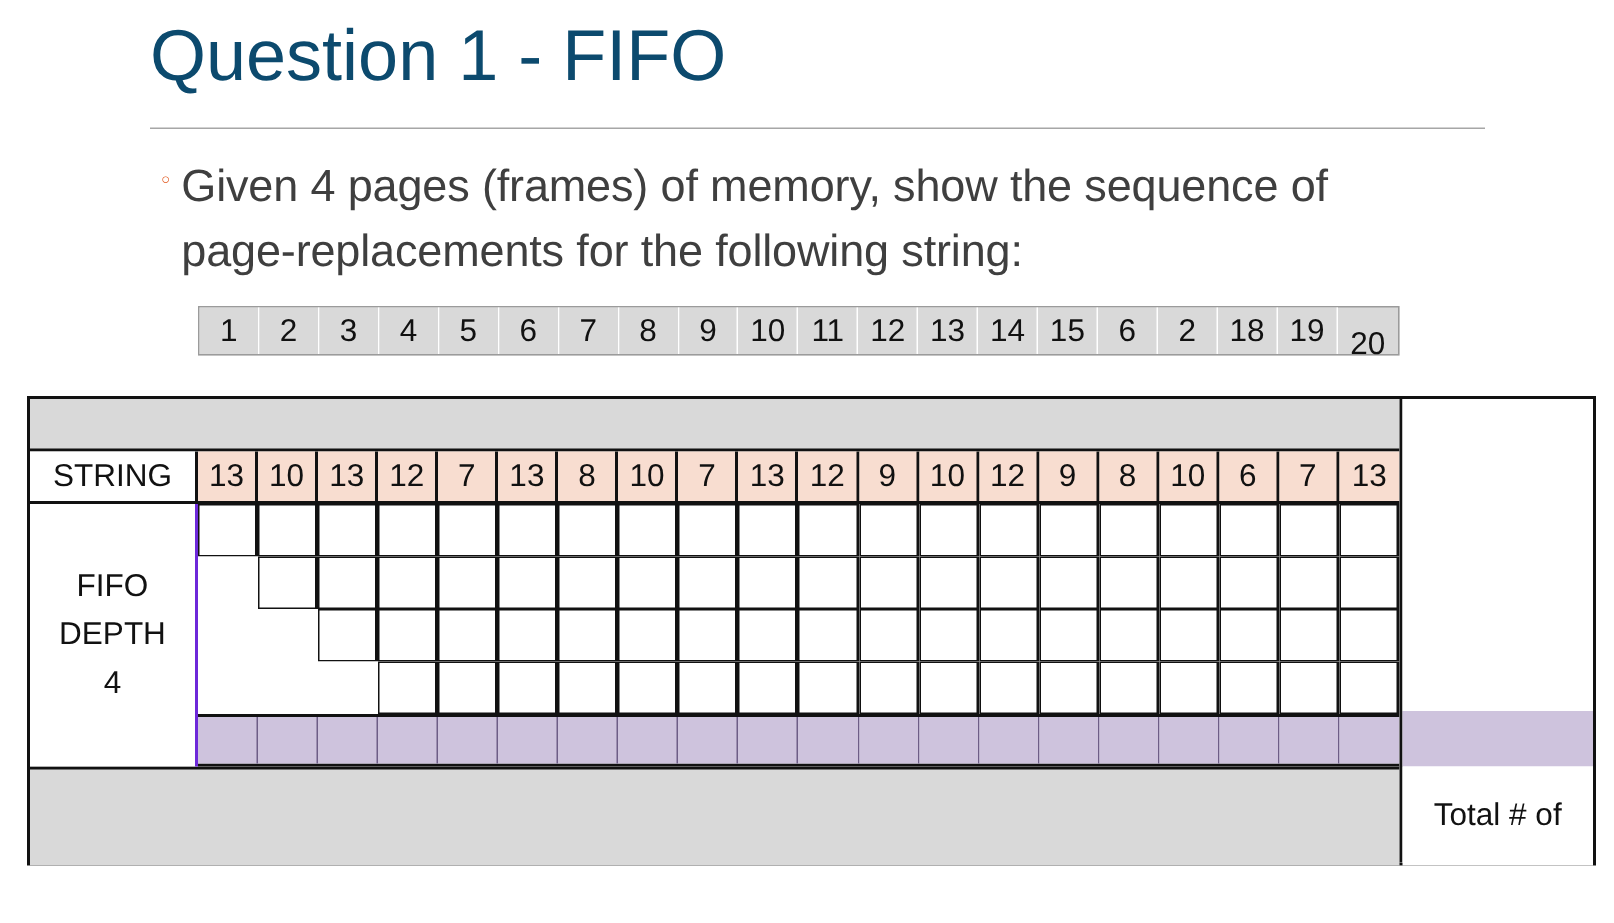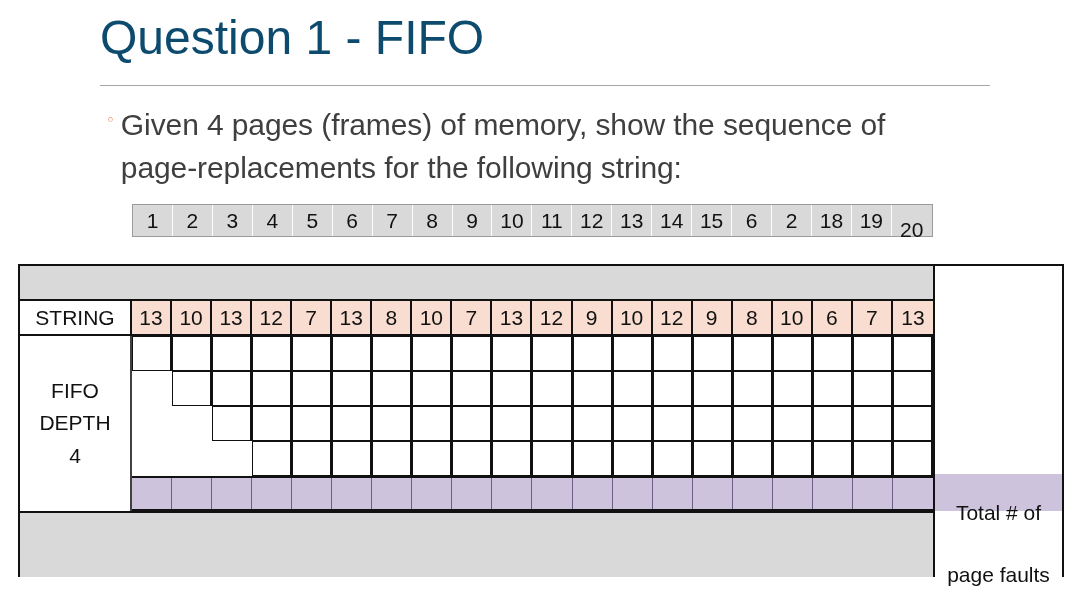--- a/index.html
+++ b/index.html
@@ -210,21 +210,21 @@
   .cell.fault { background: #cec3dd; border-right: 1px solid #6d5d86; }
 
   
   .depth-label {
     position: absolute;
     left: 0;
     top: 70px;
     width: 112px;
     height: 175px;
     box-sizing: border-box;
-    border-right: 2px solid #404040;
+    border-right: 2px solid #6d28d9;
     background: #ffffff;
     display: flex;
     flex-direction: column;
     align-items: center;
     justify-content: center;
     font-size: 21px;
     line-height: 1.55;
     color: #111111;
     font-family: "Liberation Sans", sans-serif;
     z-index: 3;
@@ -467,16 +467,15 @@
     </div>
 
     <div class="band band-bottom"></div>
   </div>
 
   <div class="right-col">
     <div class="right-white"></div>
     <div class="right-fault"></div>
     <div class="right-total">
       <span>Total # of</span>
-      <span>page faults</span>
     </div>
   </div>
 </div>
 
 </body></html>

